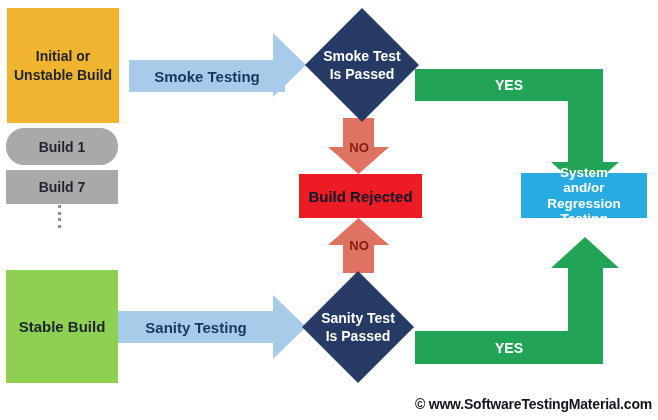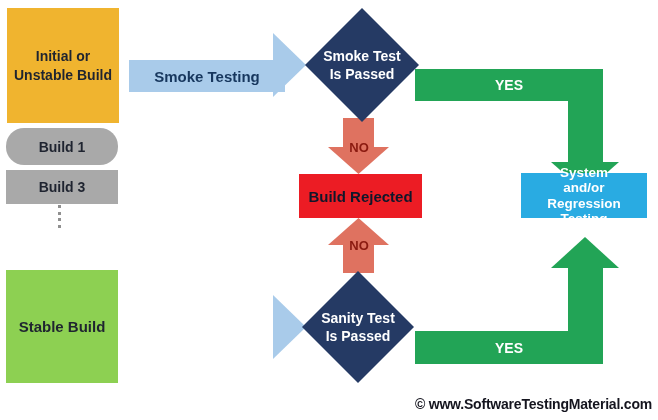--- a/index.html
+++ b/index.html
@@ -78,28 +78,29 @@
     font-size:14px;letter-spacing:-0.2px;}
 </style>
 </head>
 <body>
 
 <div class="canvas">
 
   <div class="abs box initial-build">Initial or Unstable Build</div>
 
   <div class="abs box build-box build-1">Build 1</div>
-  <div class="abs box build-box build-2">Build 3</div>
+  <div class="abs box build-box build-2">Build 7</div>
   <div class="abs dots"></div>
 
   <div class="abs box stable-build">Stable Build</div>
 
   <div class="abs lb-shaft smoke-shaft">Smoke Testing</div>
   <div class="abs lb-head smoke-head"></div>
 
+  <div class="abs lb-shaft sanity-shaft">Sanity Testing</div>
   <div class="abs lb-head sanity-head"></div>
 
   <div class="abs no-stem no-stem-top"></div>
   <div class="abs no-head no-head-top"></div>
   <div class="abs no-label no-label-top">NO</div>
 
   <div class="abs no-head no-head-bot"></div>
   <div class="abs no-stem no-stem-bot"></div>
   <div class="abs no-label no-label-bot">NO</div>
 

